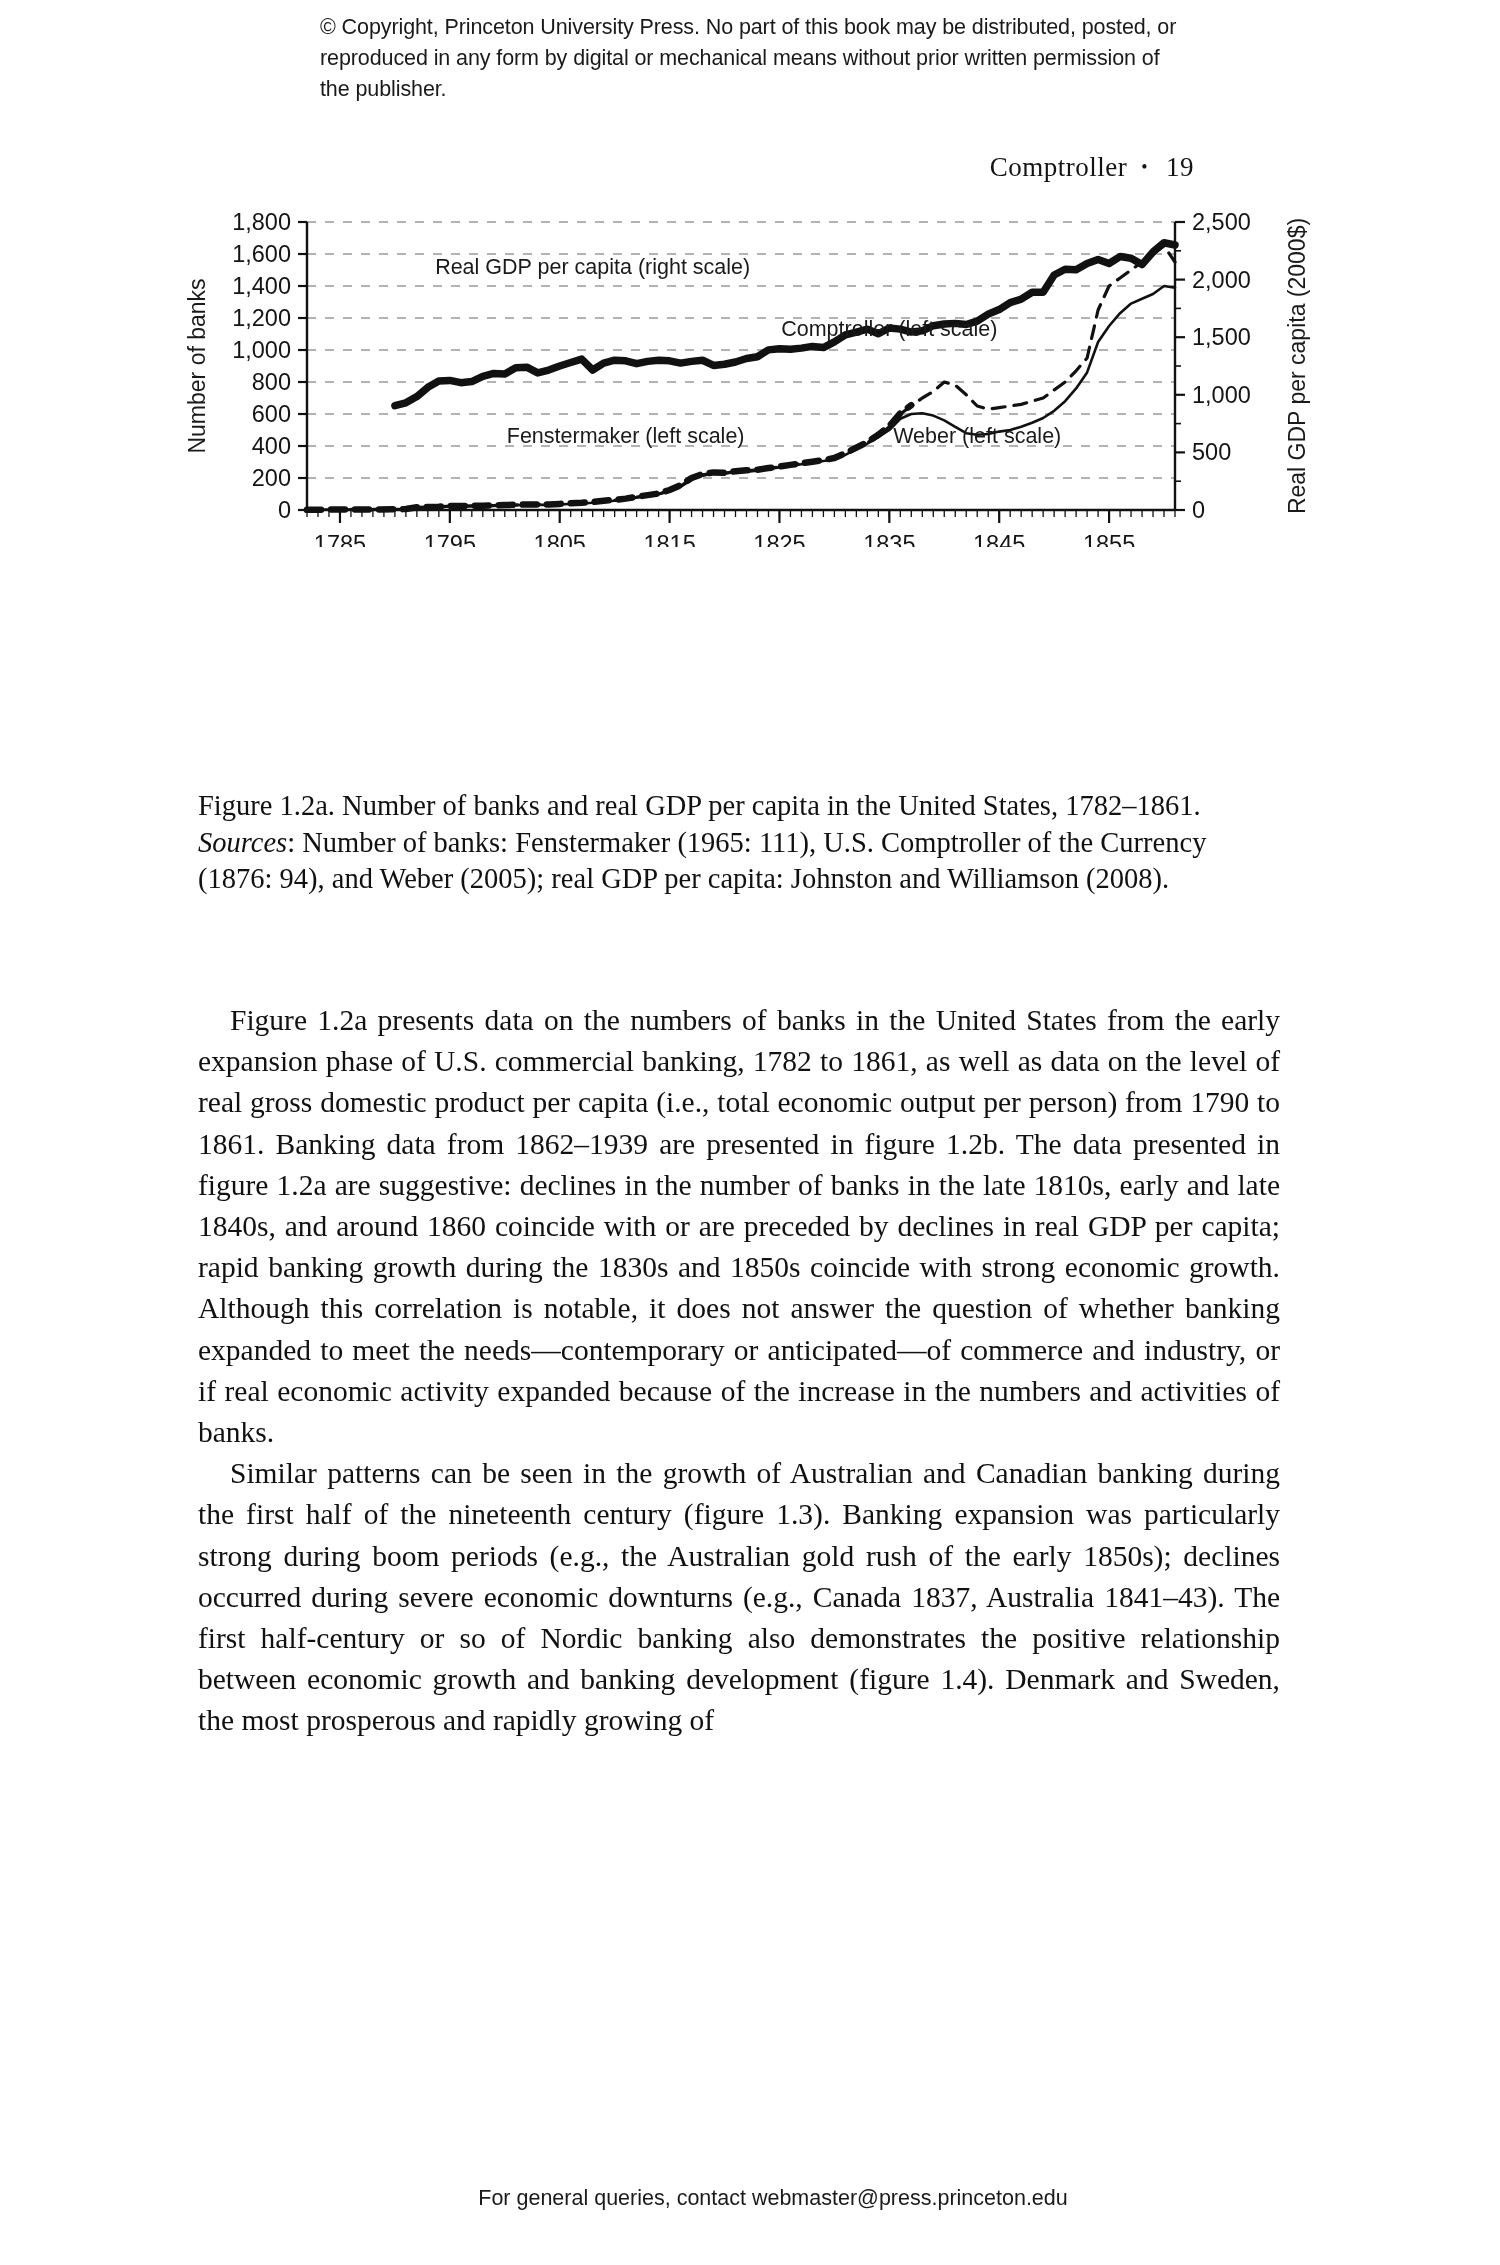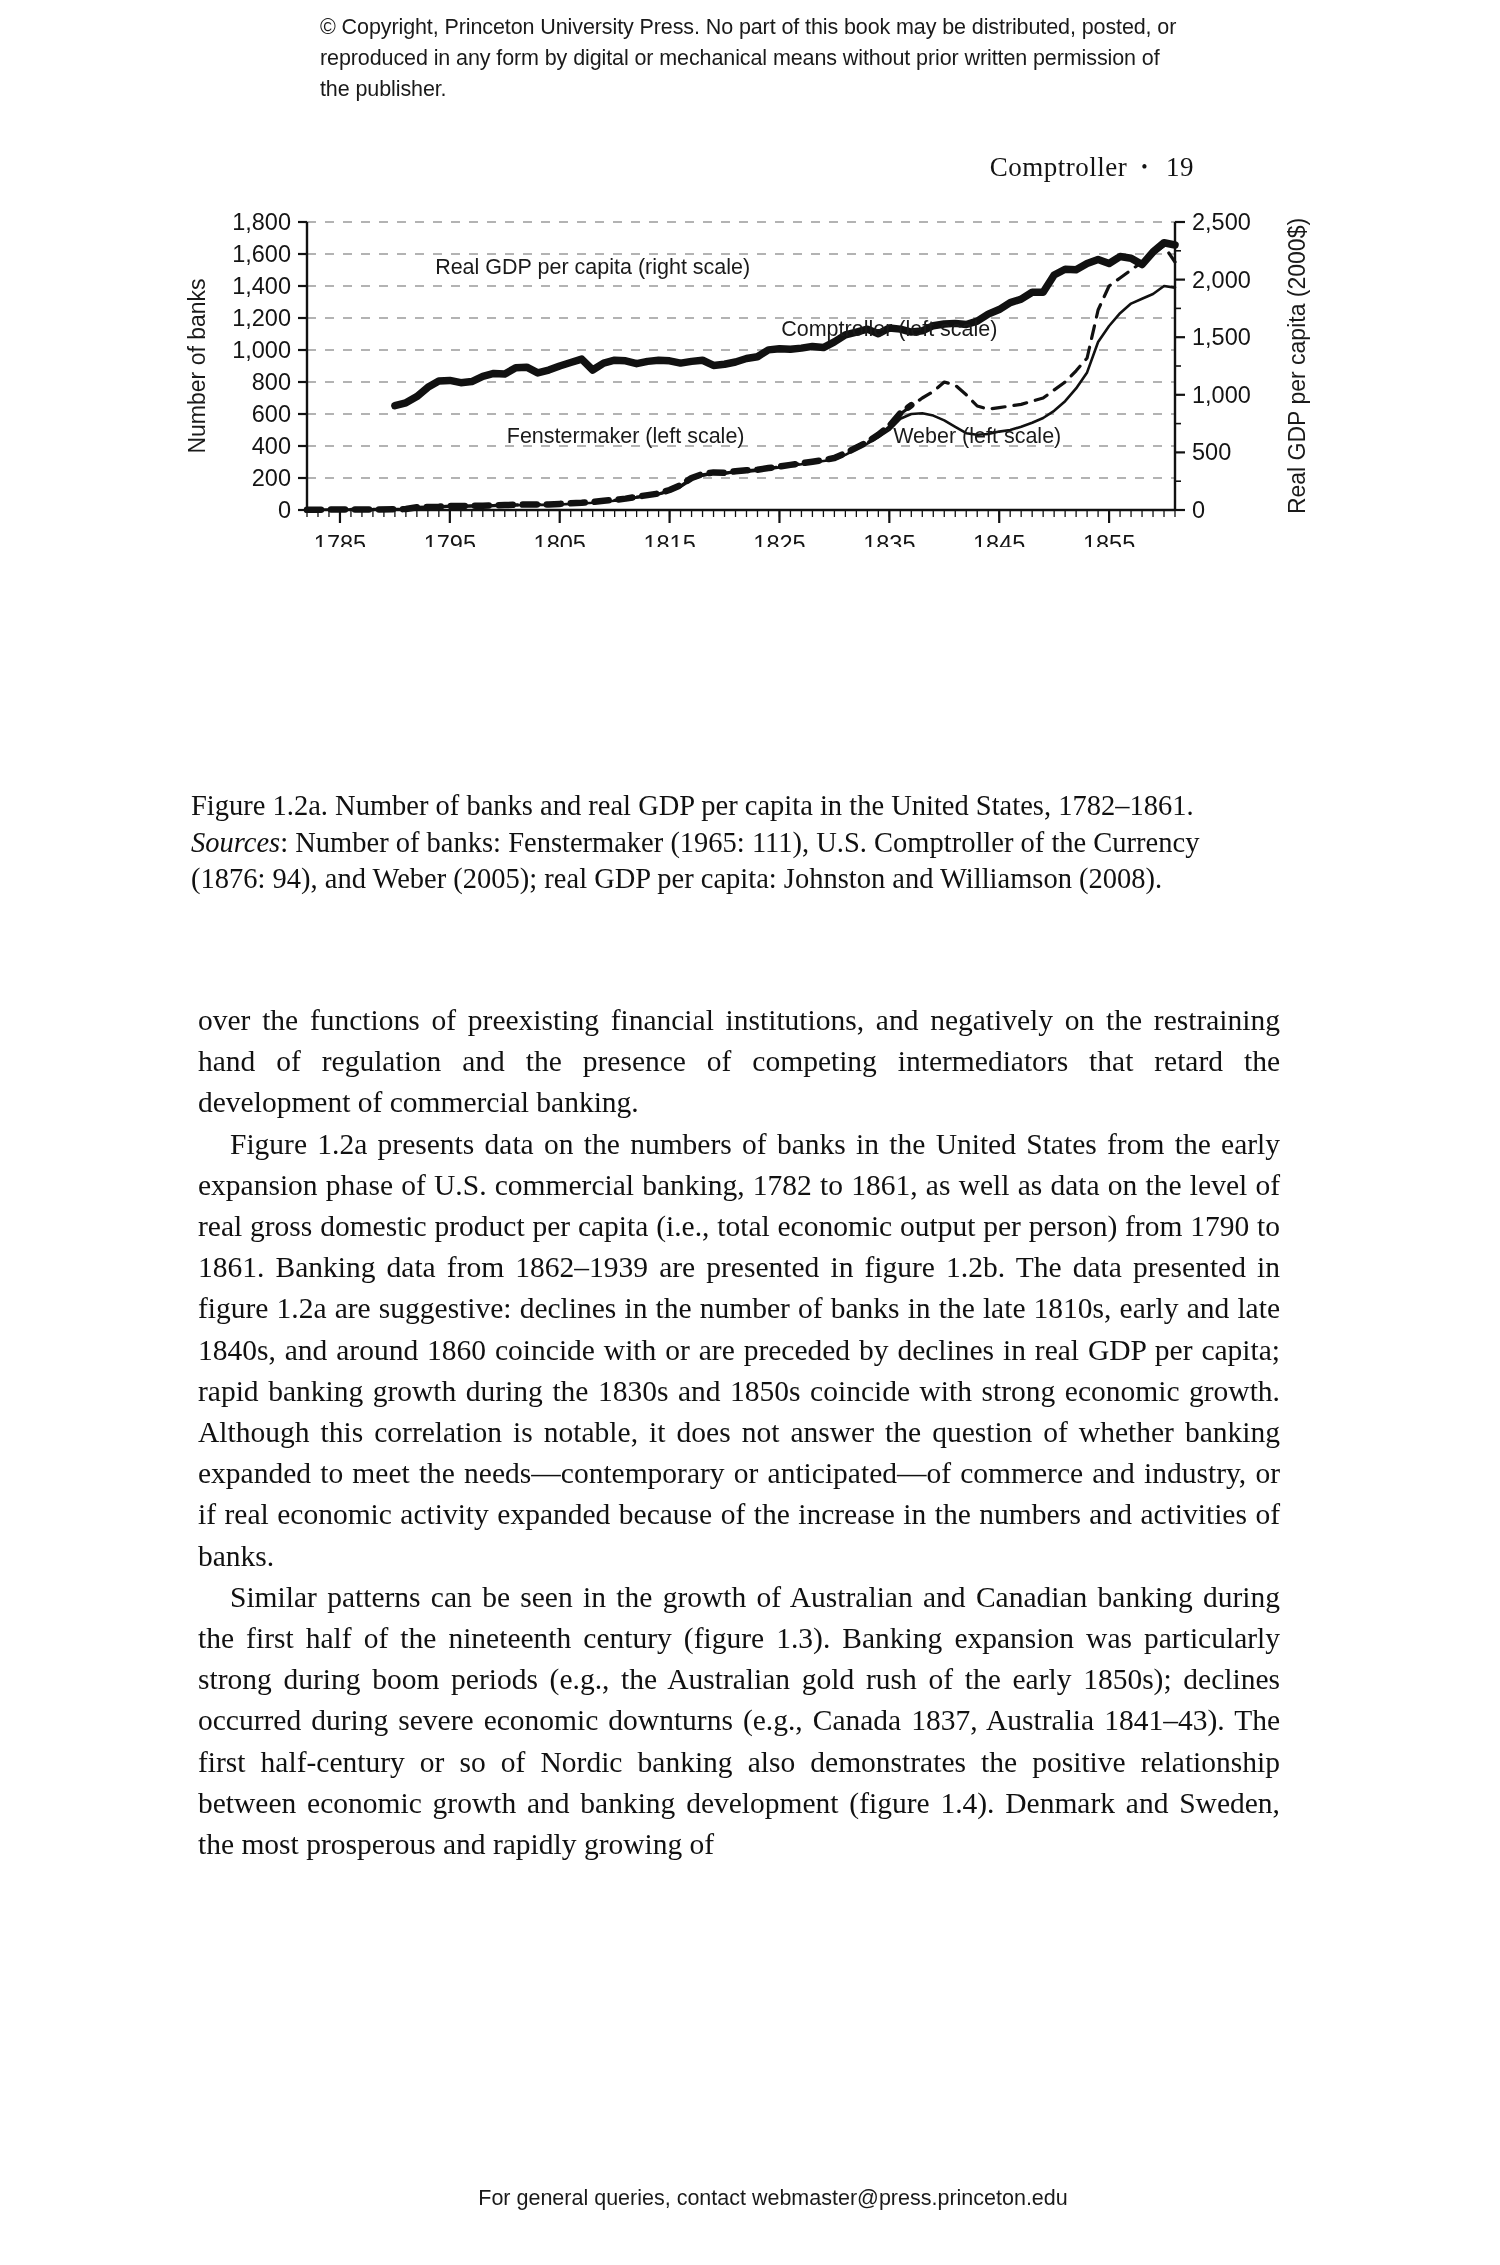--- a/index.html
+++ b/index.html
@@ -77,21 +77,21 @@
   }
   .series-label {
     font-family: "Liberation Sans", sans-serif;
     font-size: 21.5px;
     fill: #1a1a1a;
   }
 
   
   .caption {
     position: absolute;
-    left: 191px;
+    left: 198px;
     top: 788px;
     width: 1080px;
     font-family: "Liberation Serif", serif;
     font-size: 28.5px;
     line-height: 36.5px;
     color: #111111;
     text-align: left;
   }
   .caption i { font-style: italic; }
 
@@ -295,20 +295,19 @@
         <text x="802.2278481012659" y="230.8" text-anchor="middle" class="series-label">Weber (left scale)</text>
         <text x="450.63291139240505" y="230.8" text-anchor="middle" class="series-label">Fenstermaker (left scale)</text>
       </svg>
   </div>
 
   <div class="caption">
     <span>Figure 1.2a. Number of banks and real GDP per capita in the United States, 1782–1861. </span><i>Sources</i><span>: Number of banks: Fenstermaker (1965: 111), U.S. Comptroller of the Currency (1876: 94), and Weber (2005); real GDP per capita: Johnston and Williamson (2008).</span>
   </div>
 
   <div class="body-text" id="body-text">
-      <p>over the functions of preexisting financial institutions, and negatively on the restraining hand of regulation and the presence of competing intermediators that retard the development of commercial banking.</p>
       <p class="indent">Figure 1.2a presents data on the numbers of banks in the United States from the early expansion phase of U.S. commercial banking, 1782 to 1861, as well as data on the level of real gross domestic product per capita (i.e., total economic output per person) from 1790 to 1861. Banking data from 1862–1939 are presented in figure 1.2b. The data presented in figure 1.2a are suggestive: declines in the number of banks in the late 1810s, early and late 1840s, and around 1860 coincide with or are preceded by declines in real GDP per capita; rapid banking growth during the 1830s and 1850s coincide with strong economic growth. Although this correlation is notable, it does not answer the question of whether banking expanded to meet the needs—contemporary or anticipated—of commerce and industry, or if real economic activity expanded because of the increase in the numbers and activities of banks.</p>
       <p class="indent">Similar patterns can be seen in the growth of Australian and Canadian banking during the first half of the nineteenth century (figure 1.3). Banking expansion was particularly strong during boom periods (e.g., the Australian gold rush of the early 1850s); declines occurred during severe economic downturns (e.g., Canada 1837, Australia 1841–43). The first half-century or so of Nordic banking also demonstrates the positive relationship between economic growth and banking development (figure 1.4). Denmark and Sweden, the most prosperous and rapidly growing of</p>
     </div>
 
   <div class="footer">For general queries, contact webmaster@press.princeton.edu</div>
 
 </div>
 
 </body></html>

